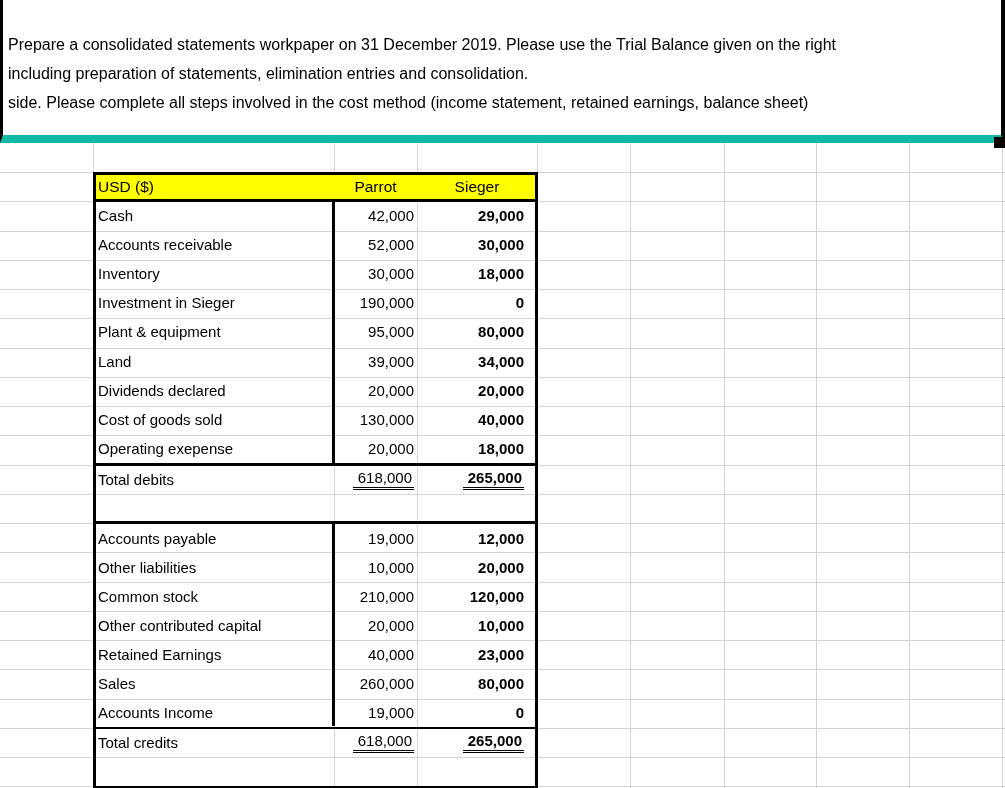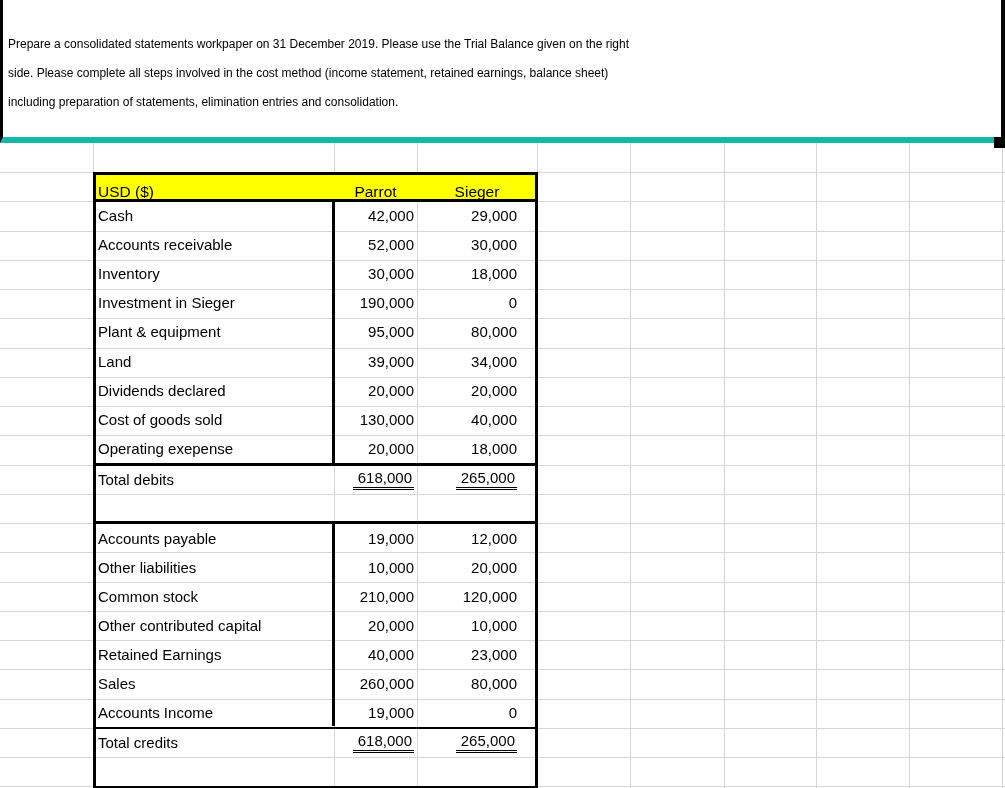--- a/index.html
+++ b/index.html
@@ -14,38 +14,38 @@
   
   .gl { position:absolute; background:#d4d4d4; z-index:1; }
 
   
   .bb { position:absolute; background:#000; z-index:4; }
 
   
   #instruction-textbox {
     position:absolute; left:0; top:0; width:1005px; height:143px;
     background:#ffffff; z-index:5;
-    border-left:3px solid #000; border-right:4px solid #000; border-bottom:6px solid #14b8a6;
+    border-left:3px solid #000; border-right:4px solid #000; border-bottom:8px solid #14b8a6;
     padding:30px 0 0 5px;
-    font-size:12px; line-height:29px; white-space:nowrap; overflow:hidden;
+    font-size:16px; line-height:29px; white-space:nowrap; overflow:hidden;
   }
   #textbox-handle {
     position:absolute; left:994px; top:137px; width:11px; height:11px;
     background:#000; z-index:6;
   }
 
   
   .tlayer { position:absolute; z-index:3; font-size:15px; }
   .sec { display:flex; flex-direction:column; }
   .sec .trow { flex:1; }
   .trow { display:flex; width:100%; }
   .cell { display:flex; align-items:center; overflow:hidden; white-space:nowrap; }
   .c-label  { width:241px; padding-left:5px; justify-content:flex-start; }
   .c-parrot { width:83px;  padding-right:3px; justify-content:flex-end; }
-  .c-sieger { width:120px; padding-right:20px; justify-content:flex-end; }
+  .c-sieger { width:120px; padding-right:13px; justify-content:flex-end;font-weight:bold; }
 
   #header-row { left:93px; top:172px; width:444px; height:29px; display:flex; font-size:15.5px; }
   #header-row .hd-num { font-weight:normal; justify-content:center; padding:0; }
 
   #debit-rows  { left:93px; top:201px;  width:444px; height:262px; }
   #total-debits-row  { left:93px; top:465px; width:444px; height:29px; }
   #credit-rows { left:93px; top:524px;  width:488px; height:203px; }
   #total-credits-row { left:93px; top:728px; width:444px; height:29px; }
 
   .dunder { border-bottom:3px double #000; padding:0 2px 1px 5px;margin-left:12px; }
@@ -84,26 +84,26 @@
       <div class="gl" style="left: 0px; top: 640px; width: 1005px; height: 1px; background: rgb(212, 212, 212);"></div>
       <div class="gl" style="left: 0px; top: 669px; width: 1005px; height: 1px; background: rgb(212, 212, 212);"></div>
       <div class="gl" style="left: 0px; top: 699px; width: 1005px; height: 1px; background: rgb(212, 212, 212);"></div>
       <div class="gl" style="left: 0px; top: 728px; width: 1005px; height: 1px; background: rgb(212, 212, 212);"></div>
       <div class="gl" style="left: 0px; top: 757px; width: 1005px; height: 1px; background: rgb(212, 212, 212);"></div>
       <div class="gl" style="left: 0px; top: 786px; width: 1005px; height: 1px; background: rgb(212, 212, 212);"></div>
     </div>
 
   <div id="instruction-textbox">
     <div>Prepare a consolidated statements workpaper on 31 December 2019. Please use the Trial Balance given on the right</div>
+    <div>including preparation of statements, elimination entries and consolidation.</div>
     <div>side. Please complete all steps involved in the cost method (income statement, retained earnings, balance sheet)</div>
-    <div>including preparation of statements, elimination entries and consolidation.</div>
   </div>
   <div id="textbox-handle"></div>
 
-  <div id="header-row" class="tlayer" style="background: rgb(255, 255, 0); align-items: flex-end;">
+  <div id="header-row" class="tlayer" style="background: rgb(255, 255, 0);">
     <div class="cell c-label">
       <span>USD ($)</span>
     </div>
     <div class="cell c-parrot hd-num">
       <span>Parrot</span>
     </div>
     <div class="cell c-sieger hd-num">
       <span>Sieger</span>
     </div>
   </div>

